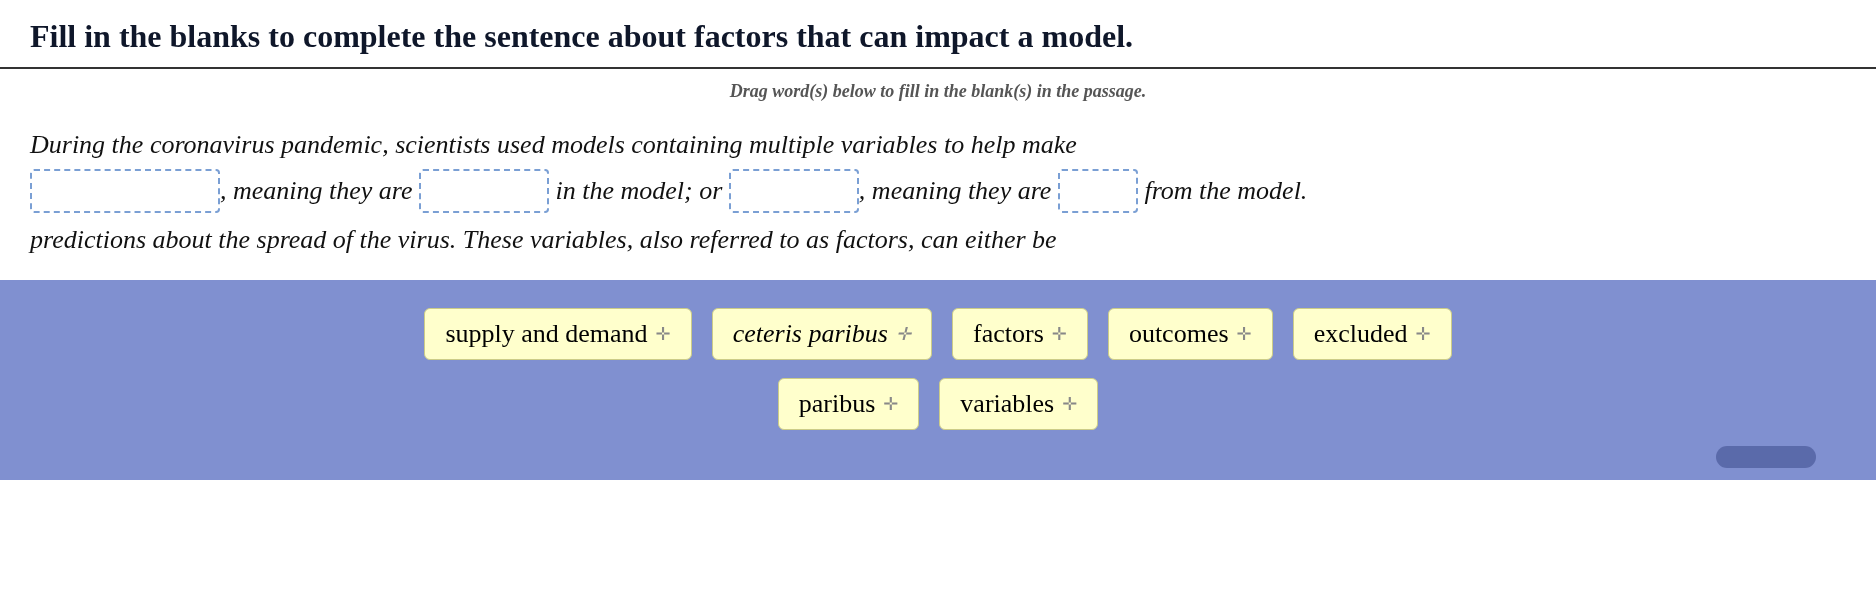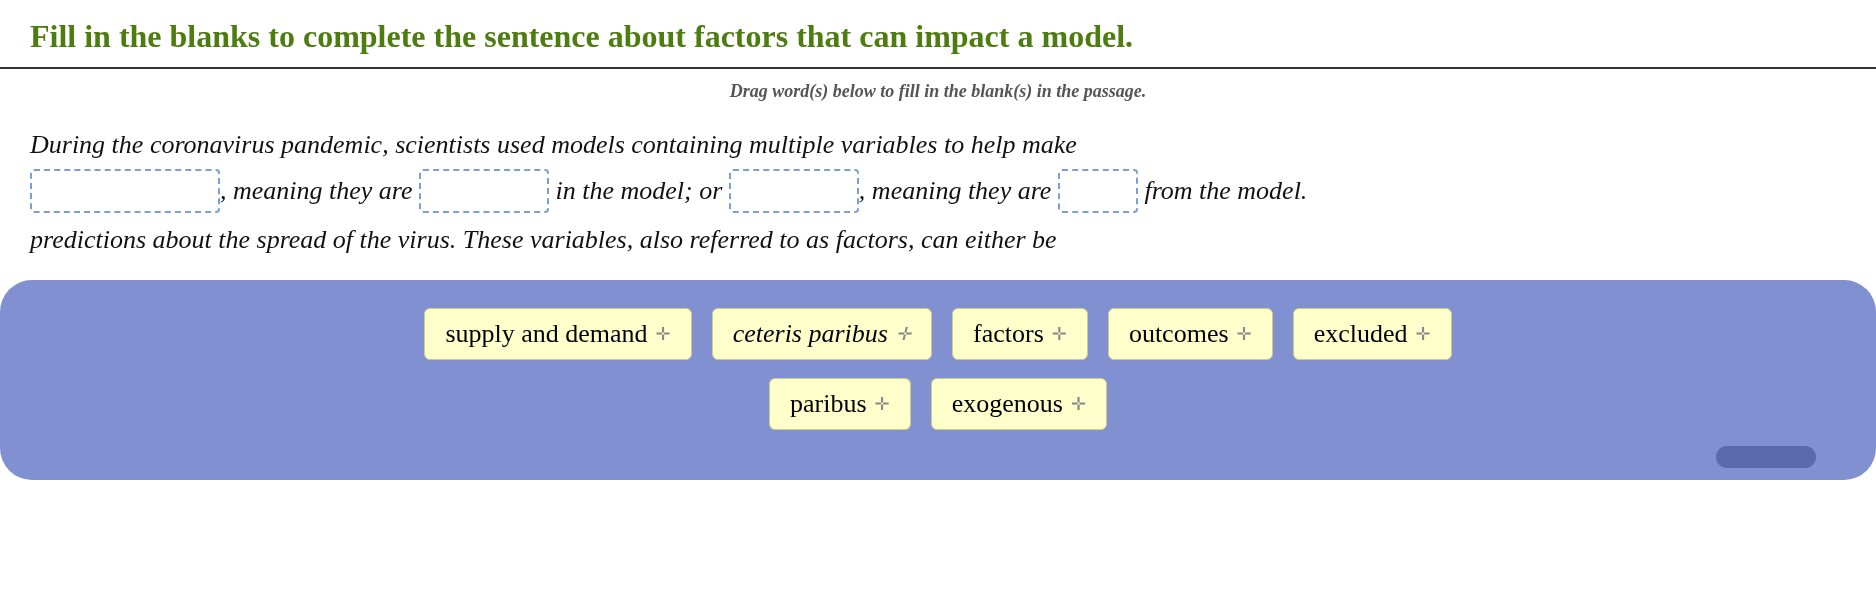--- a/index.html
+++ b/index.html
@@ -18,21 +18,21 @@
 
     
     .header-section {
       padding: 18px 30px 12px 30px;
       border-bottom: 2px solid #333;
     }
 
     .page-title {
       font-size: 32px;
       font-weight: 700;
-      color: #4d7c0f;
+      color: #0f172a;
       font-family: Georgia, serif;
     }
 
     
     .instruction-bar {
       text-align: center;
       padding: 12px 30px;
       background: #fff;
     }
 
@@ -85,21 +85,20 @@
       background: #7b8fd4;
       background: linear-gradient(180deg, #8b9fde 0%, #7080c8 100%);
       background: #8090d0;
       padding: 28px 40px 40px 40px;
       display: flex;
       flex-direction: column;
       align-items: center;
       gap: 18px;
       min-height: 200px;
       position: relative;
-      border-radius: 32px;
     }
 
     .word-bank-row {
       display: flex;
       flex-direction: row;
       gap: 20px;
       align-items: center;
       justify-content: center;
     }
 
@@ -192,20 +191,20 @@
         <span>excluded</span>
         <span class="move-icon">✛</span>
       </div>
     </div>
     <div class="word-bank-row">
       <div class="word-chip">
         <span>paribus</span>
         <span class="move-icon">✛</span>
       </div>
       <div class="word-chip">
-        <span>exogenous</span>
+        <span>variables</span>
         <span class="move-icon">✛</span>
       </div>
     </div>
     <div class="scrollbar-hint"></div>
   </div>
 
 </div>
 
 </body></html>

